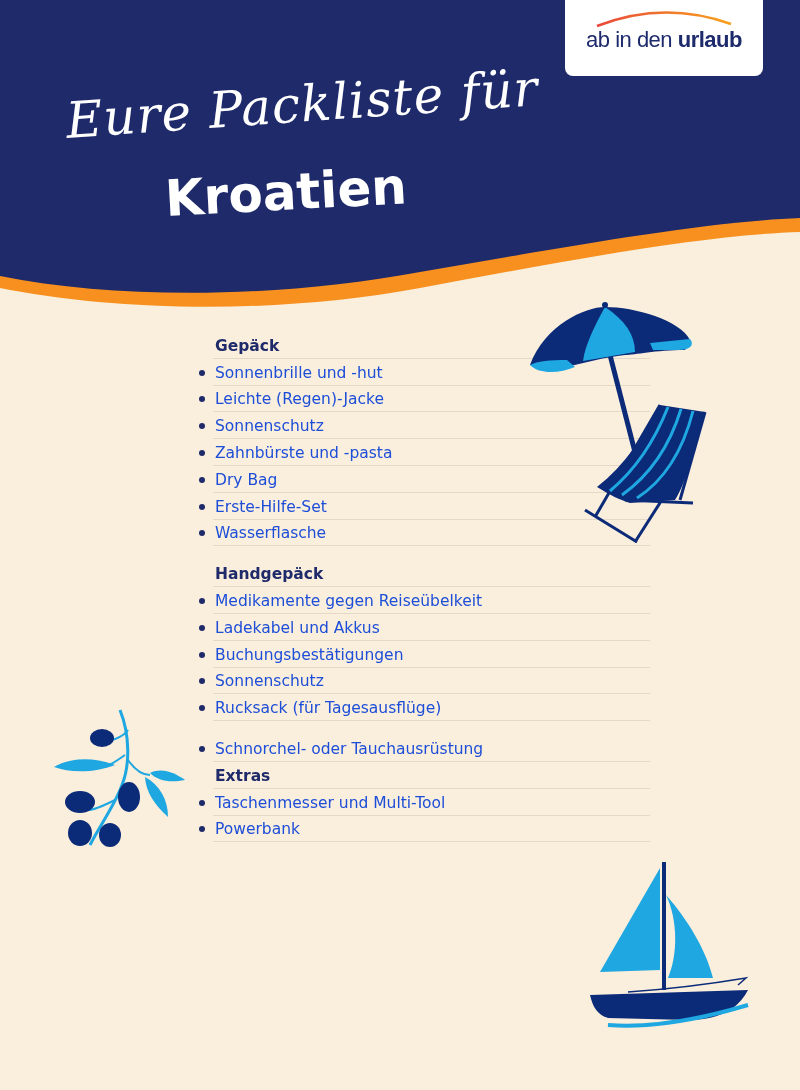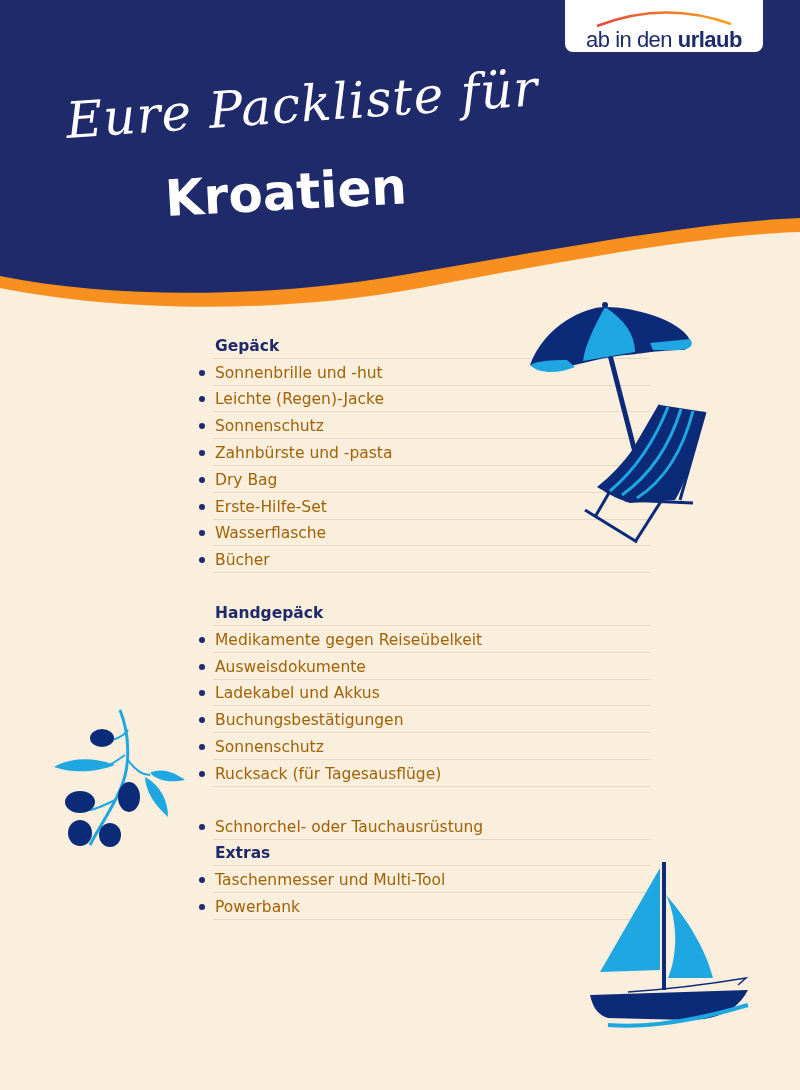--- a/index.html
+++ b/index.html
@@ -3,21 +3,21 @@
 <meta charset="utf-8">
 <style>
   html, body { margin: 0; padding: 0; }
   body {
     width: 800px; height: 1090px; position: relative; overflow: hidden;
     background: #faeedd;
     font-family: "DejaVu Sans", "Liberation Sans", sans-serif;
   }
   .header-bg { position: absolute; left: 0; top: 0; width: 800px; height: 320px; }
   .logo {
-    position: absolute; left: 565px; top: 0; width: 198px; height: 52px;
+    position: absolute; left: 565px; top: 0; width: 198px; height: 76px;
     background: #ffffff; border-radius: 0 0 8px 8px;
   }
   .logo svg { position: absolute; left: 0; top: 0; }
   .logo-text {
     position: absolute; left: 0; right: 0; top: 27px; text-align: center;
     font-family: "Liberation Sans", sans-serif; font-size: 22px; color: #1d2a6c;
     letter-spacing: -0.5px; white-space: nowrap;
   }
   .logo-text b { font-weight: bold; }
   .title-script {
@@ -28,27 +28,27 @@
   }
   .title-main {
     position: absolute; left: 165px; top: 170px;
     font-family: "DejaVu Sans", sans-serif; font-weight: bold;
     font-size: 50px; color: #ffffff; transform: rotate(-3deg); transform-origin: left center;
     white-space: nowrap;
   }
   .list {
     position: absolute; left: 195px; top: 332px; width: 455px;
   }
-  .section { margin-bottom: 26px; }
+  .section { margin-bottom: 14px; }
   .row {
     position: relative; height: 26.8px; border-bottom: 1.5px solid #e4d8c6;
     box-sizing: border-box; margin-left: 18px;
   }
   .row span {
-    position: absolute; left: 2px; bottom: 3px; font-size: 15.5px; color: #a16207;
+    position: absolute; left: 2px; bottom: 3px; font-size: 15.5px; color: #1d4ed8;
     white-space: nowrap;
   }
   .row.head span { font-weight: bold; color: #1e2a6a; }
   .row.item::before {
     content: ""; position: absolute; left: -14px; bottom: 9px;
     width: 6px; height: 6px; border-radius: 50%; background: #1e2a6a;
   }
   .illus { position: absolute; }
 </style>
 </head>
@@ -94,33 +94,27 @@
       </div>
     <div class="row item">
         <span>Dry Bag</span>
       </div>
     <div class="row item">
         <span>Erste-Hilfe-Set</span>
       </div>
     <div class="row item">
         <span>Wasserflasche</span>
       </div>
-    <div class="row item">
-        <span>Bücher</span>
-      </div>
   </div>
   <div class="section">
     <div class="row head">
         <span>Handgepäck</span>
       </div>
     <div class="row item">
         <span>Medikamente gegen Reiseübelkeit</span>
-      </div>
-    <div class="row item">
-        <span>Ausweisdokumente</span>
       </div>
     <div class="row item">
         <span>Ladekabel und Akkus</span>
       </div>
     <div class="row item">
         <span>Buchungsbestätigungen</span>
       </div>
     <div class="row item">
         <span>Sonnenschutz</span>
       </div>

